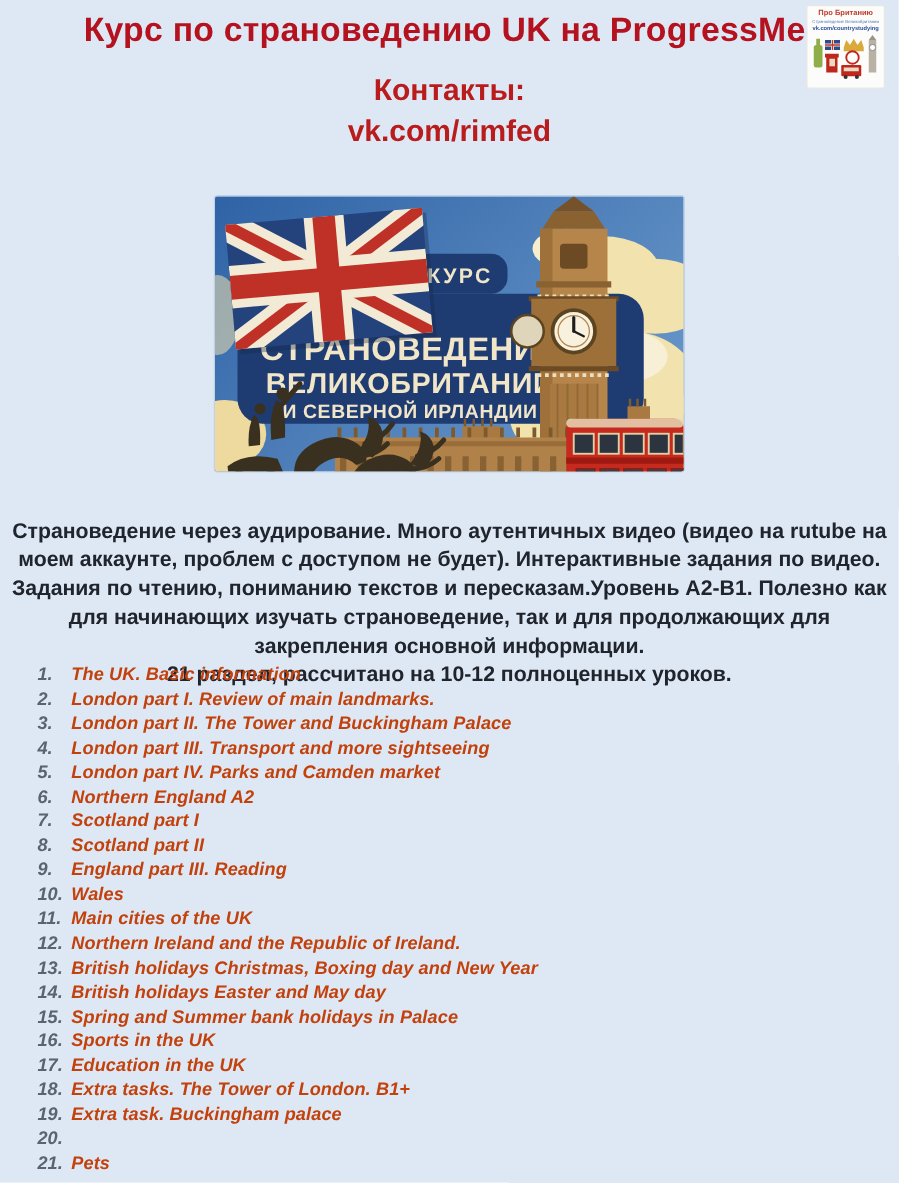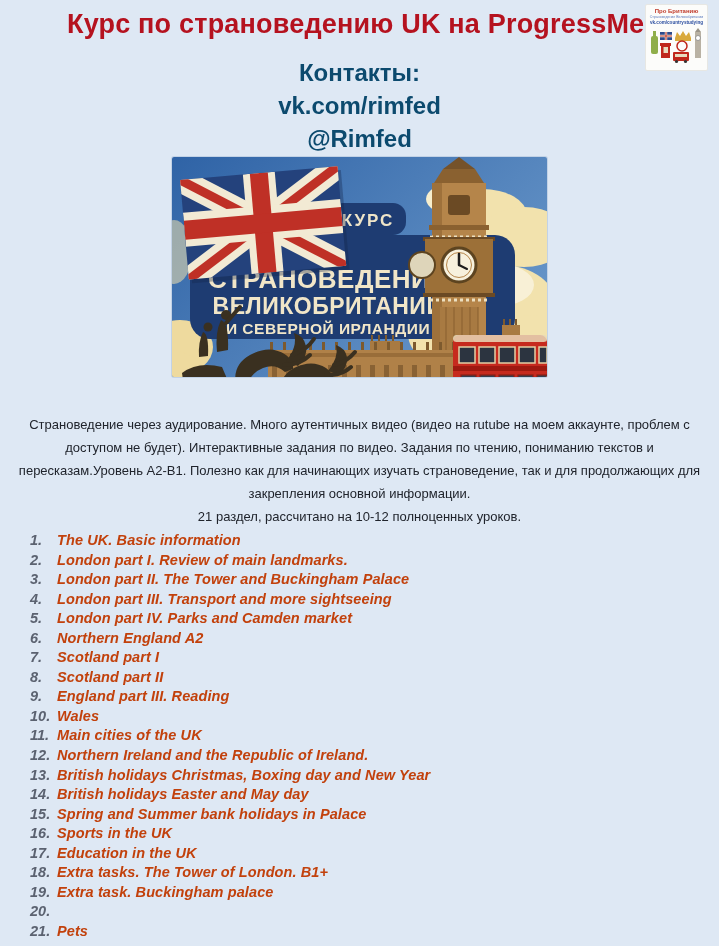--- a/index.html
+++ b/index.html
@@ -30,40 +30,41 @@
     padding-top:3px;
   }
   .logo-title{font-size:6px;font-weight:bold;color:#c03a2b;line-height:7px;}
   .logo-sub{font-size:3.5px;color:#5a79bd;line-height:4.5px;filter:blur(.2px);}
   .logo-link{font-size:4.6px;font-weight:bold;color:#2b4ea0;line-height:6px;}
   .logo-collage{display:block;margin:2px auto 0;}
   
   .contacts{
     position:absolute;top:56px;left:0;right:0;
     text-align:center;
-    color:#0c4a6e;
+    color:#b91c1c;
     font-size:24px;font-weight:bold;
     line-height:33px;
   }
   .contacts .link{cursor:pointer;}
   
   .banner{
     position:absolute;left:172px;top:157px;
     width:375px;height:220px;
     border-radius:2px;
     overflow:hidden;
     box-shadow:0 0 0 1px #c2d2e6;
   }
   .banner svg{display:block;}
   
   .description{
     position:absolute;top:413px;left:6px;right:6px;
     text-align:center;
-    font-size:13px;line-height:23px;
+    font-size:17px;line-height:23px;
     color:#20242c;
+    font-weight:bold;
   }
   
   .syllabus{
     position:absolute;top:531px;left:30px;right:15px;
     margin:0;padding:0;list-style:none;
   }
   .syllabus li{
     display:flex;
     line-height:19.55px;
     font-size:14.5px;
@@ -103,21 +104,20 @@
       <rect x="24" y="24" width="16" height="9" rx="1" fill="#c0271c"></rect>
       <rect x="26" y="26" width="12" height="3" fill="#e8dcc0"></rect>
       <circle cx="27.5" cy="33.5" r="1.6" fill="#333"></circle>
       <circle cx="36.5" cy="33.5" r="1.6" fill="#333"></circle>
     </svg>
   </div>
 
   <div class="contacts">
     <div>Контакты:</div>
     <div class="link">vk.com/rimfed</div>
-    <div class="link">@Rimfed</div>
   </div>
 
   <div class="banner">
     <svg width="375" height="248" viewBox="0 0 375 248">
       <defs>
         <linearGradient id="sky" x1="0" y1="0" x2="1" y2="0.7">
           <stop offset="0" stop-color="#2f63a6"></stop>
           <stop offset="1" stop-color="#6a98ca"></stop>
         </linearGradient>
       </defs>

